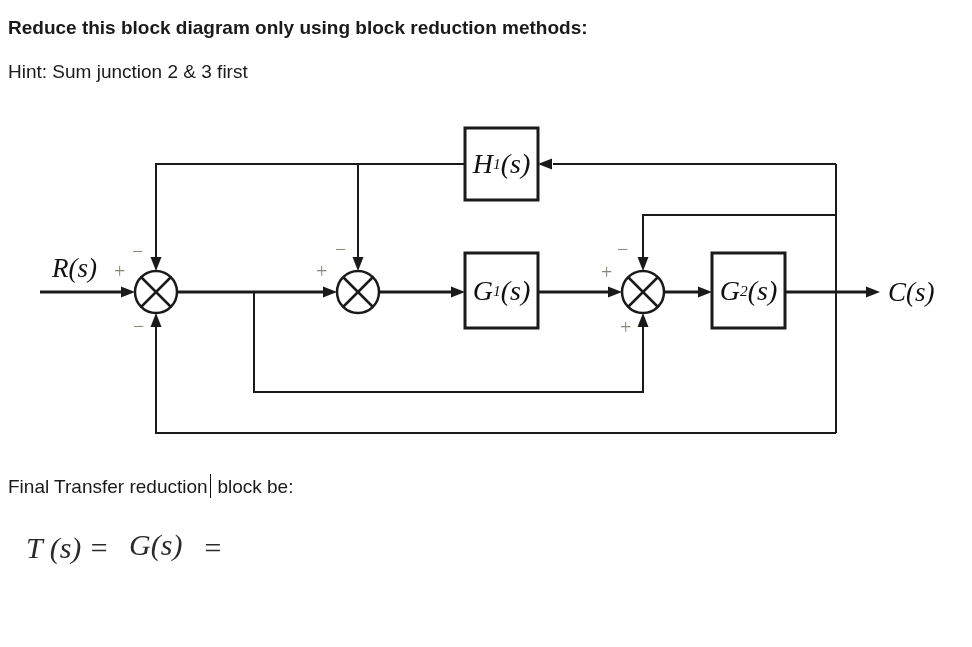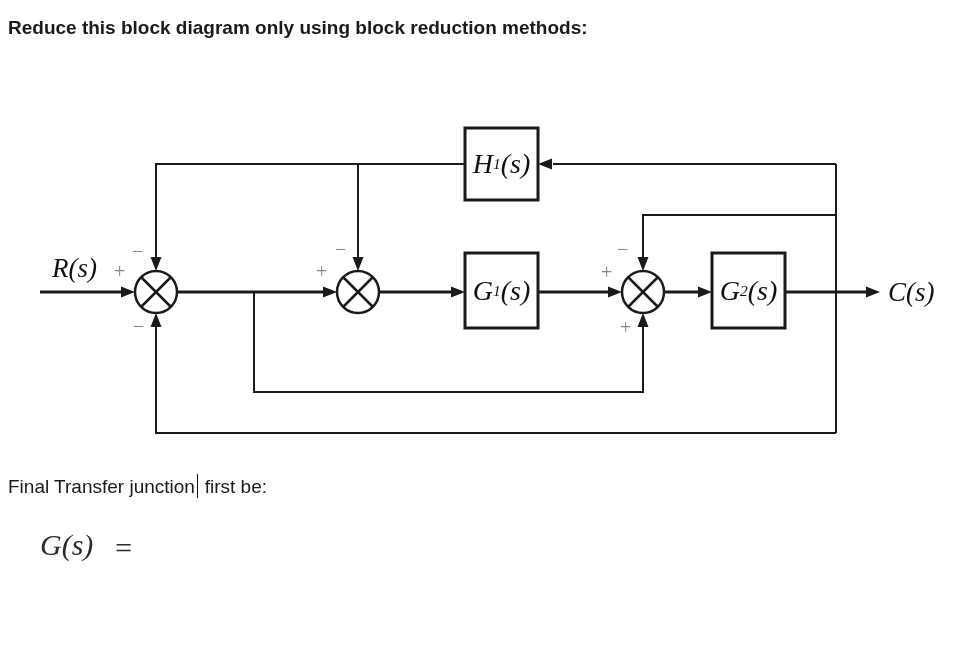--- a/index.html
+++ b/index.html
@@ -89,20 +89,21 @@
   .frac { display: inline-flex; flex-direction: row; align-items: center; margin: 0 2px; }
   .frac .num { padding: 0 12px 6px; line-height: 1.15; }
   .frac .den { border-top: 2.5px solid var(--bar); padding: 6px 4px 0; line-height: 1.15; }
 </style>
 </head>
 <body>
 
 <div class="canvas">
 
   <div class="heading">Reduce this block diagram only using block reduction methods:</div>
+  <div class="hint">Hint: Sum junction 2 &amp; 3 first</div>
 
   <svg class="diagram-svg" width="972" height="647" viewBox="0 0 972 647" fill="none">
 
     <g stroke="currentColor">
 
       <g stroke-width="3">
         <line x1="40" y1="292" x2="123" y2="292"></line>
         <line x1="177" y1="292" x2="325" y2="292"></line>
         <line x1="379" y1="292" x2="453" y2="292"></line>
         <line x1="538" y1="292" x2="610" y2="292"></line>
@@ -183,25 +184,26 @@
   <span class="sign" style="left:114px; top:261px;">+</span>
   <span class="sign" style="left:132px; top:241px;">−</span>
   <span class="sign" style="left:133px; top:316px;">−</span>
   <span class="sign" style="left:316px; top:261px;">+</span>
   <span class="sign" style="left:335px; top:239px;">−</span>
   <span class="sign" style="left:601px; top:262px;">+</span>
   <span class="sign" style="left:617px; top:239px;">−</span>
   <span class="sign" style="left:620px; top:317px;">+</span>
 
   <div class="final-line">
-    <span>Final Transfer junction</span><span class="caret"></span>
-    <span>first be:</span>
+    <span>Final Transfer reduction</span><span class="caret"></span>
+    <span>block be:</span>
   </div>
 
   <div class="formula">
+    <span class="lhs">T (s) =</span>
     <span class="frac">
       <span class="num"><span>G(s)</span></span>
     </span>
     <span class="eq">=</span>
     <span class="frac">
     </span>
   </div>
 
 </div>
 

